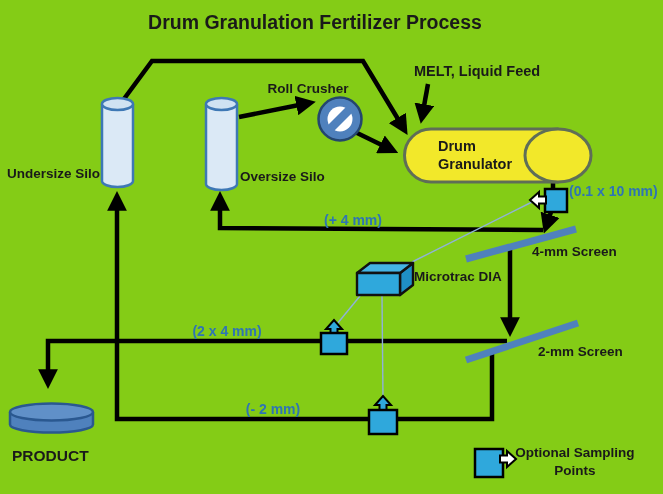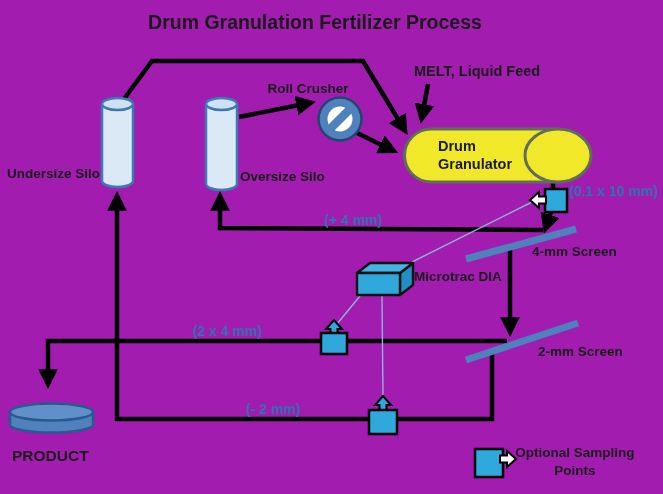--- a/index.html
+++ b/index.html
@@ -1,19 +1,19 @@
 <!DOCTYPE html>
 <html><head>
 <meta charset="utf-8">
 <style>
   html,body{margin:0;padding:0;background:#ffffff;}
   .canvas{
     position:relative;
     width:663px;height:494px;
-    background:#a21caf;
+    background:#84cc16;
     font-family:"Liberation Sans",sans-serif;
     overflow:hidden;
   }
   svg{display:block;}
   text{font-family:"Liberation Sans",sans-serif;font-weight:bold;fill:#1a1a1a;}
   .t-title{font-size:19.5px;}
   .t-node{font-size:13.5px;}
   .t-node-lg{font-size:14.5px;}
   .t-stream{font-size:14px;fill:#2e74b5;}
   .t-legend{font-size:13.5px;}

